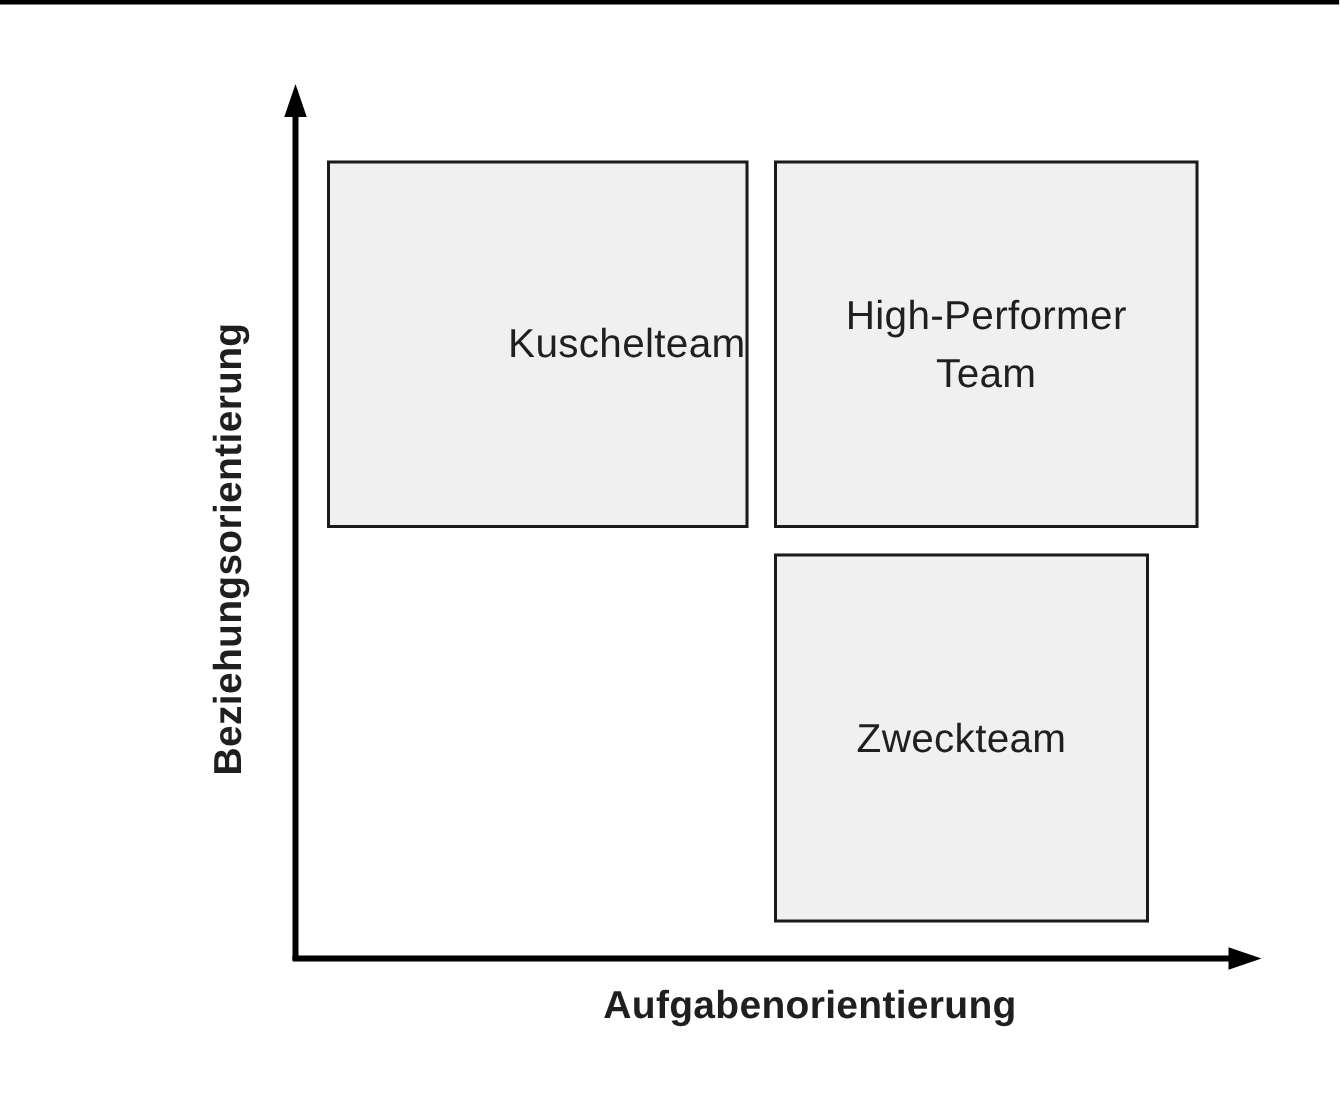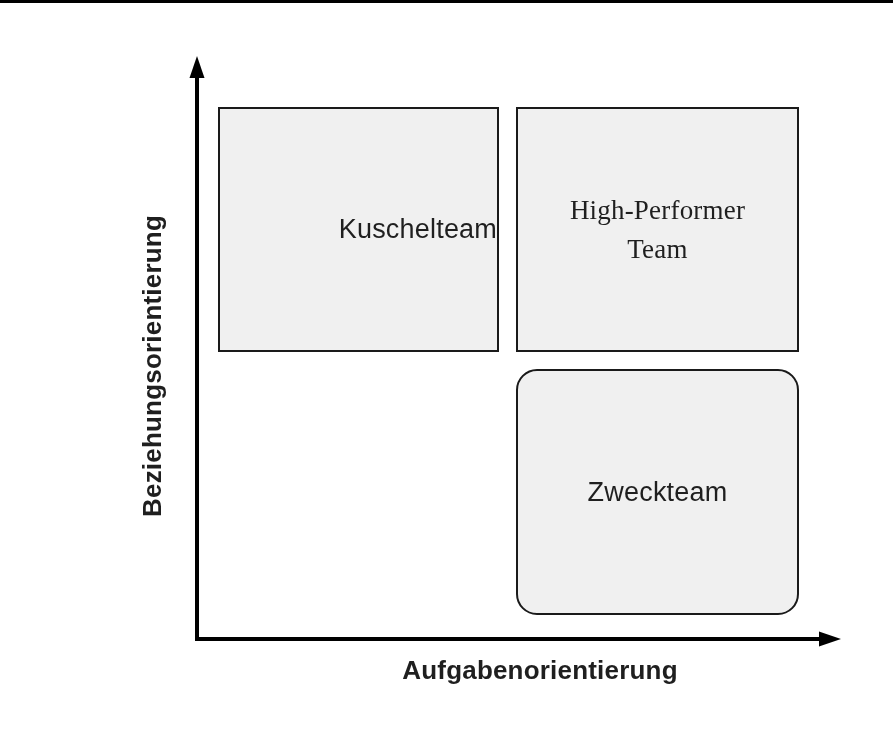--- a/index.html
+++ b/index.html
@@ -48,22 +48,22 @@
   }
   .quad-box .quad-label {
     font-size: 27px;
     line-height: 39px;
     color: var(--text, #1f1f1f);
     text-align: center;
     letter-spacing: 0.2px;
   }
   .box-tl { left: 218px; top: 107px; width: 281px; height: 245px; justify-content: flex-end; }
   .box-tr { left: 516px; top: 107px; width: 283px; height: 245px; }
-  .box-br { left: 516px; top: 369px; width: 283px; height: 246px; border-radius: 21px; }
-  .box-tr .quad-label { max-width: 230px; font-family: Liberation Serif, serif; }
+  .box-br { left: 516px; top: 369px; width: 250px; height: 246px; }
+  .box-tr .quad-label { max-width: 230px; }
   .y-axis-label {
     position: absolute;
     left: 152px;
     top: 366px;
     transform: translate(-50%, -50%) rotate(-90deg);
     transform-origin: center center;
     font-size: 26px;
     font-weight: bold;
     color: var(--text, #1f1f1f);
     white-space: nowrap;

